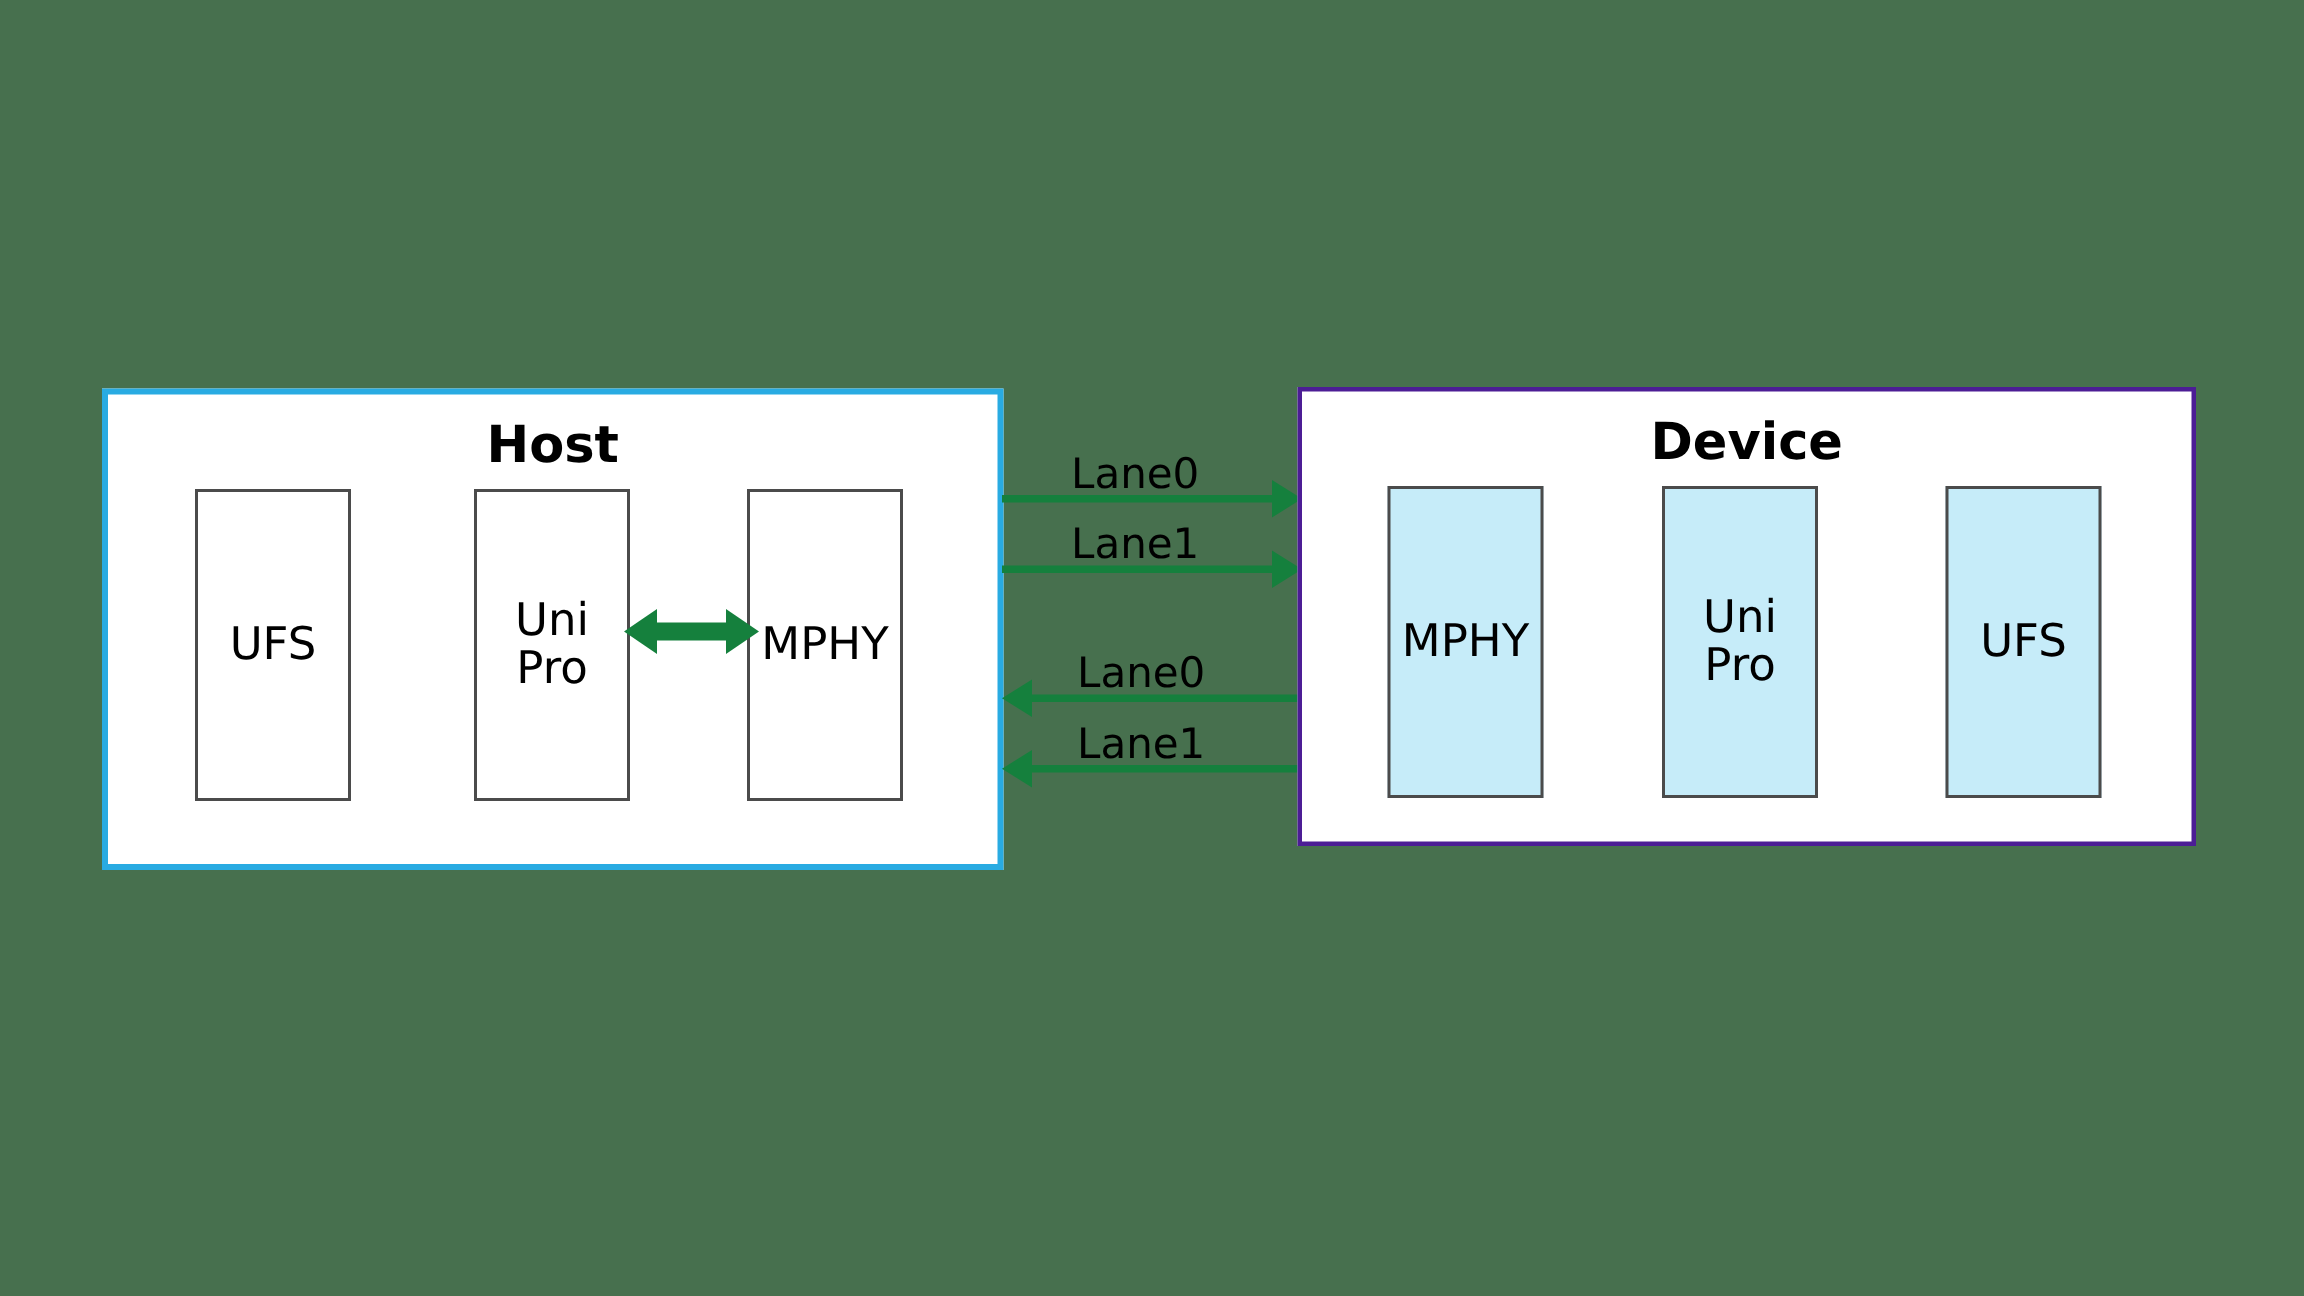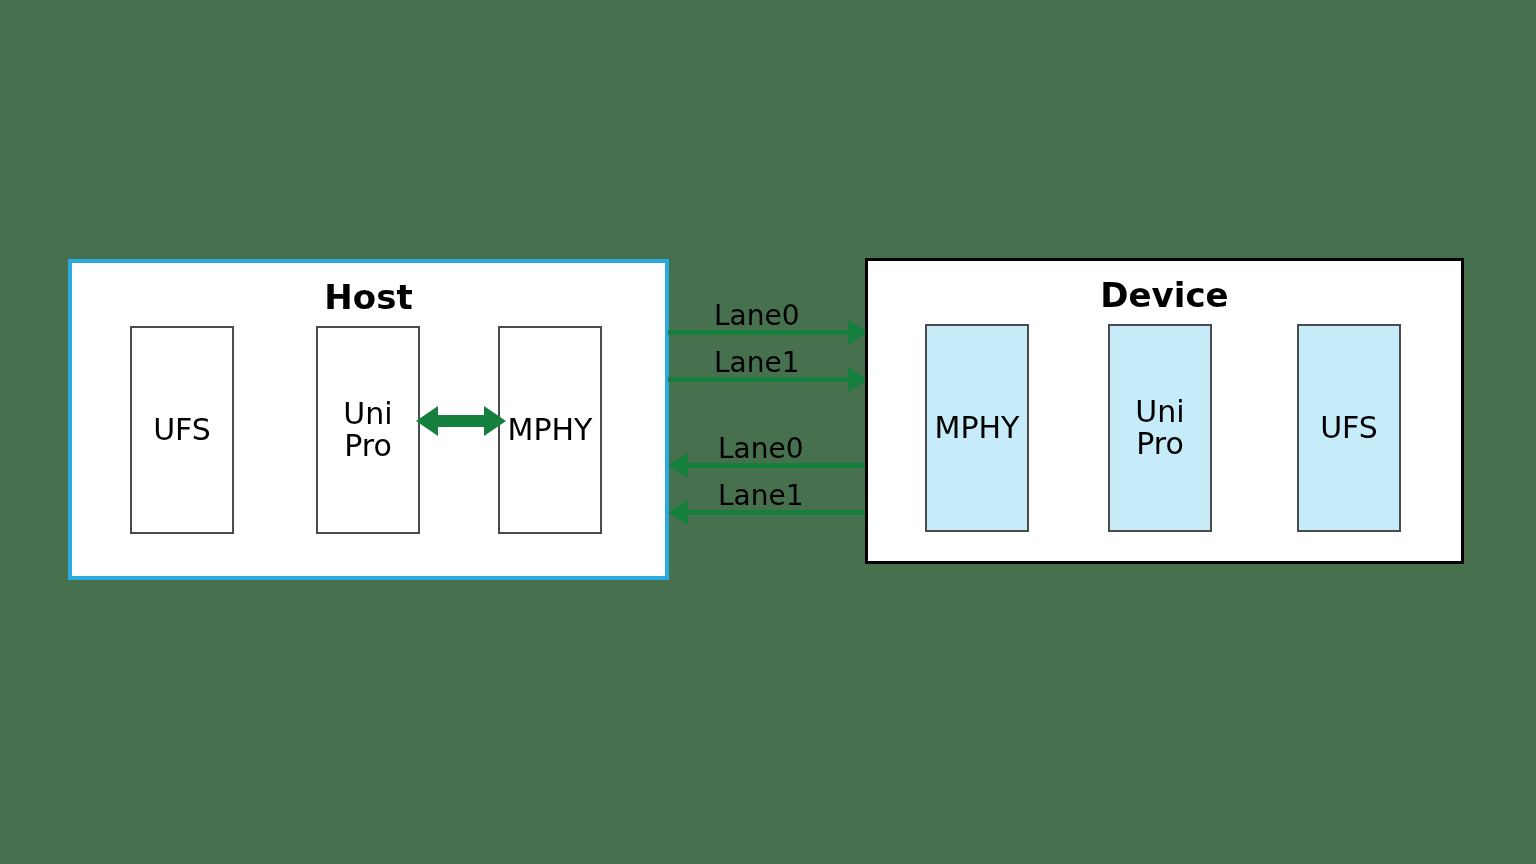--- a/index.html
+++ b/index.html
@@ -27,21 +27,21 @@
     top: 259px;
     width: 601px;
     height: 321px;
     border: 4px solid #29abe2;
   }
   #device-box {
     left: 865px;
     top: 258px;
     width: 599px;
     height: 306px;
-    border: 3px solid #000000;
+    border: 3px solid #4c1d95;
   }
 
   .outer-title {
     position: absolute;
     left: 0;
     right: 0;
     top: 14px;
     text-align: center;
     font-size: 34px;
     font-weight: 700;

